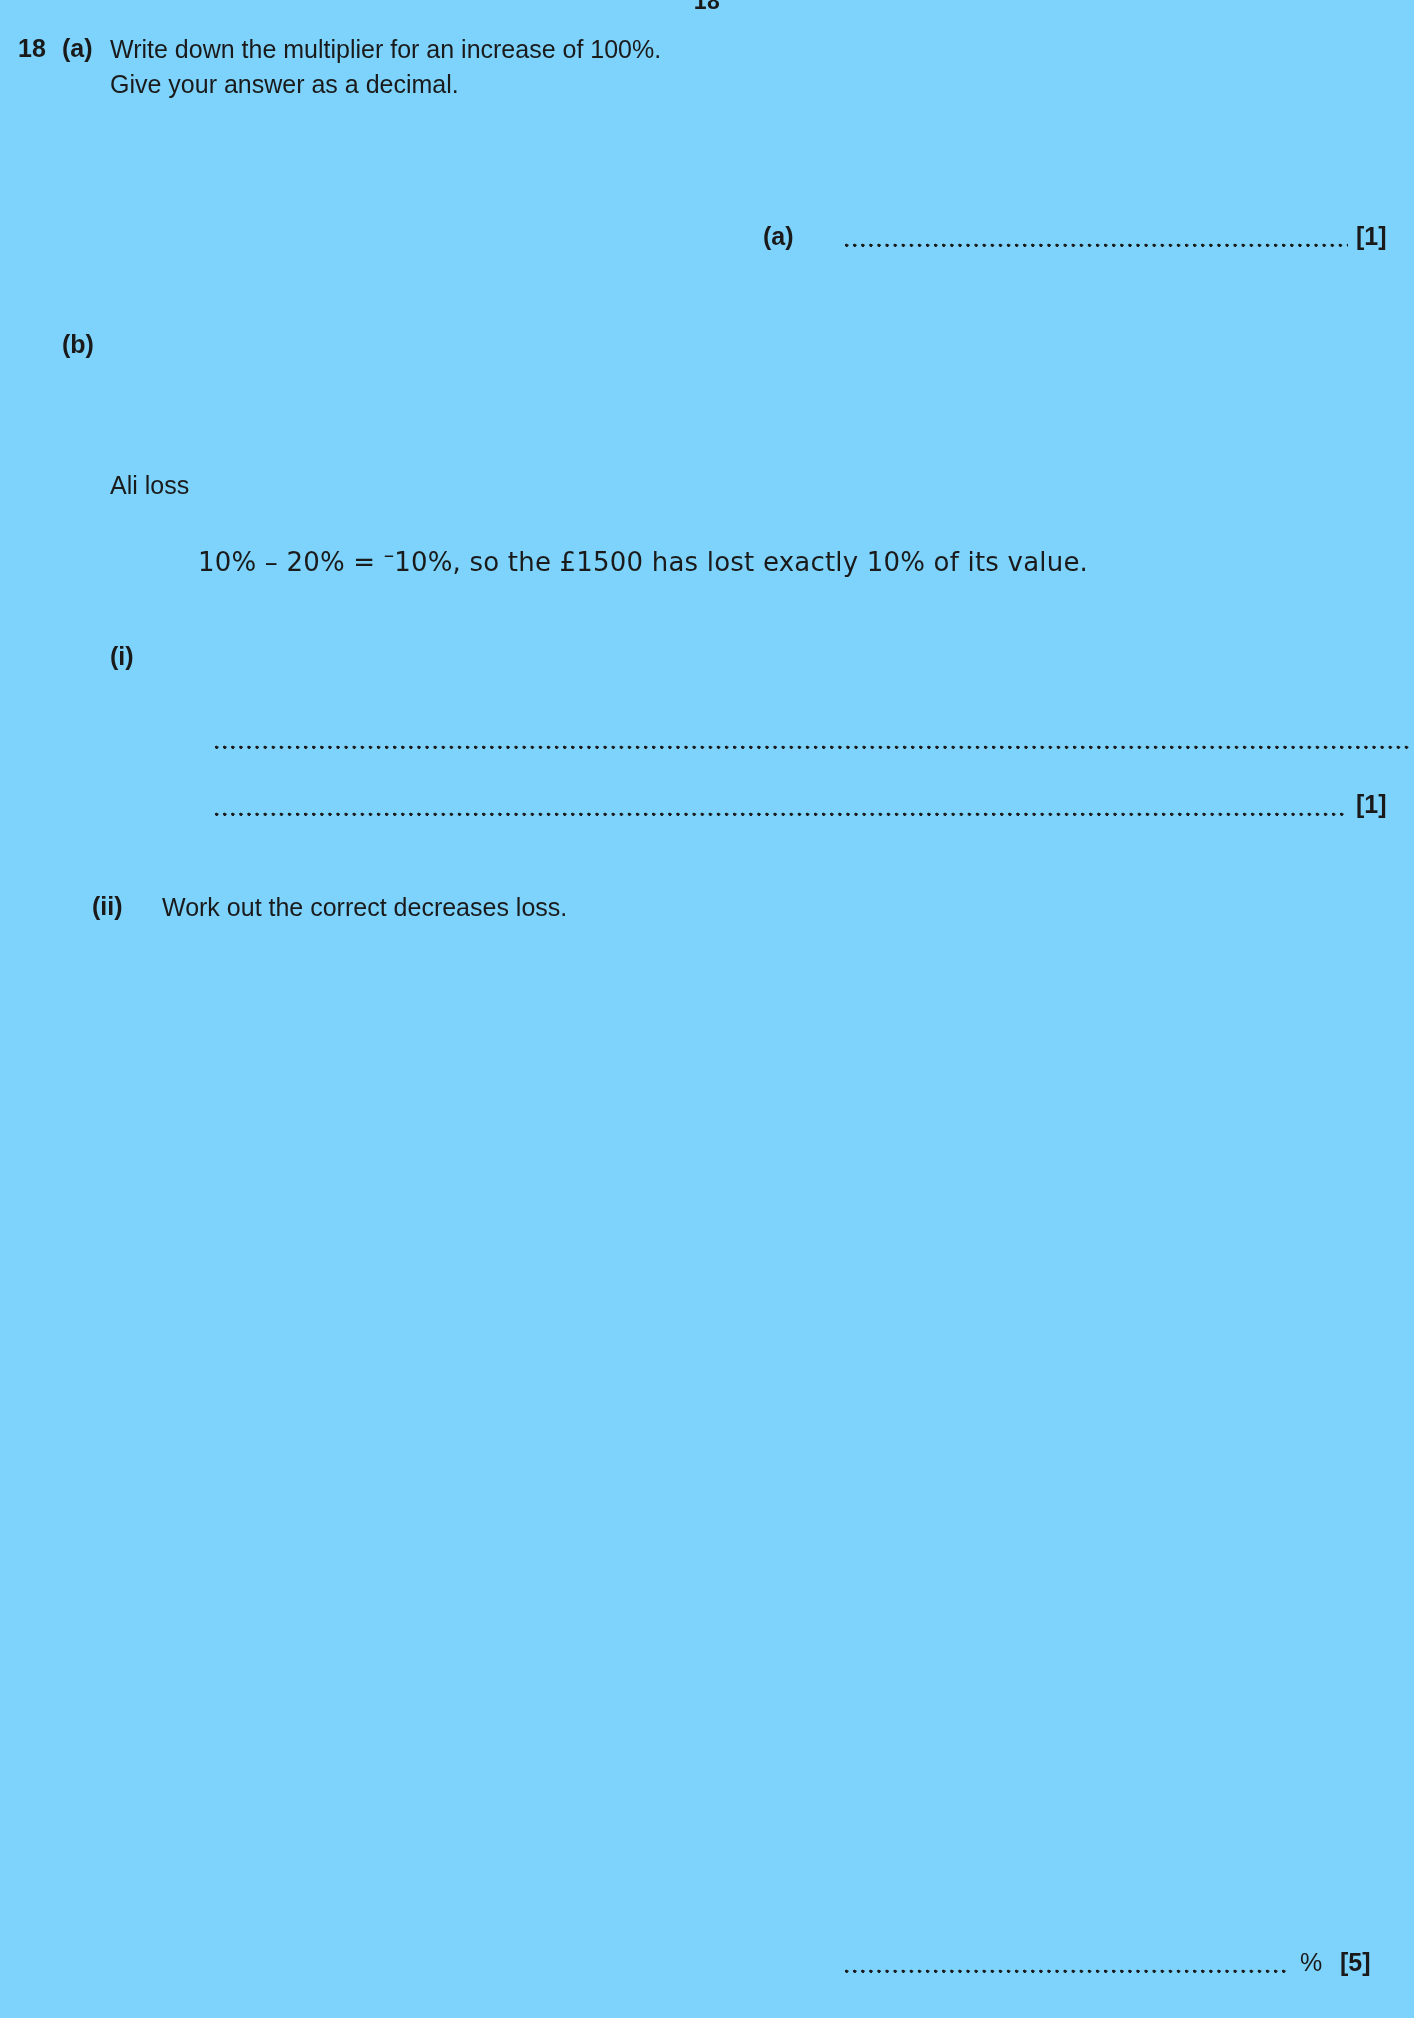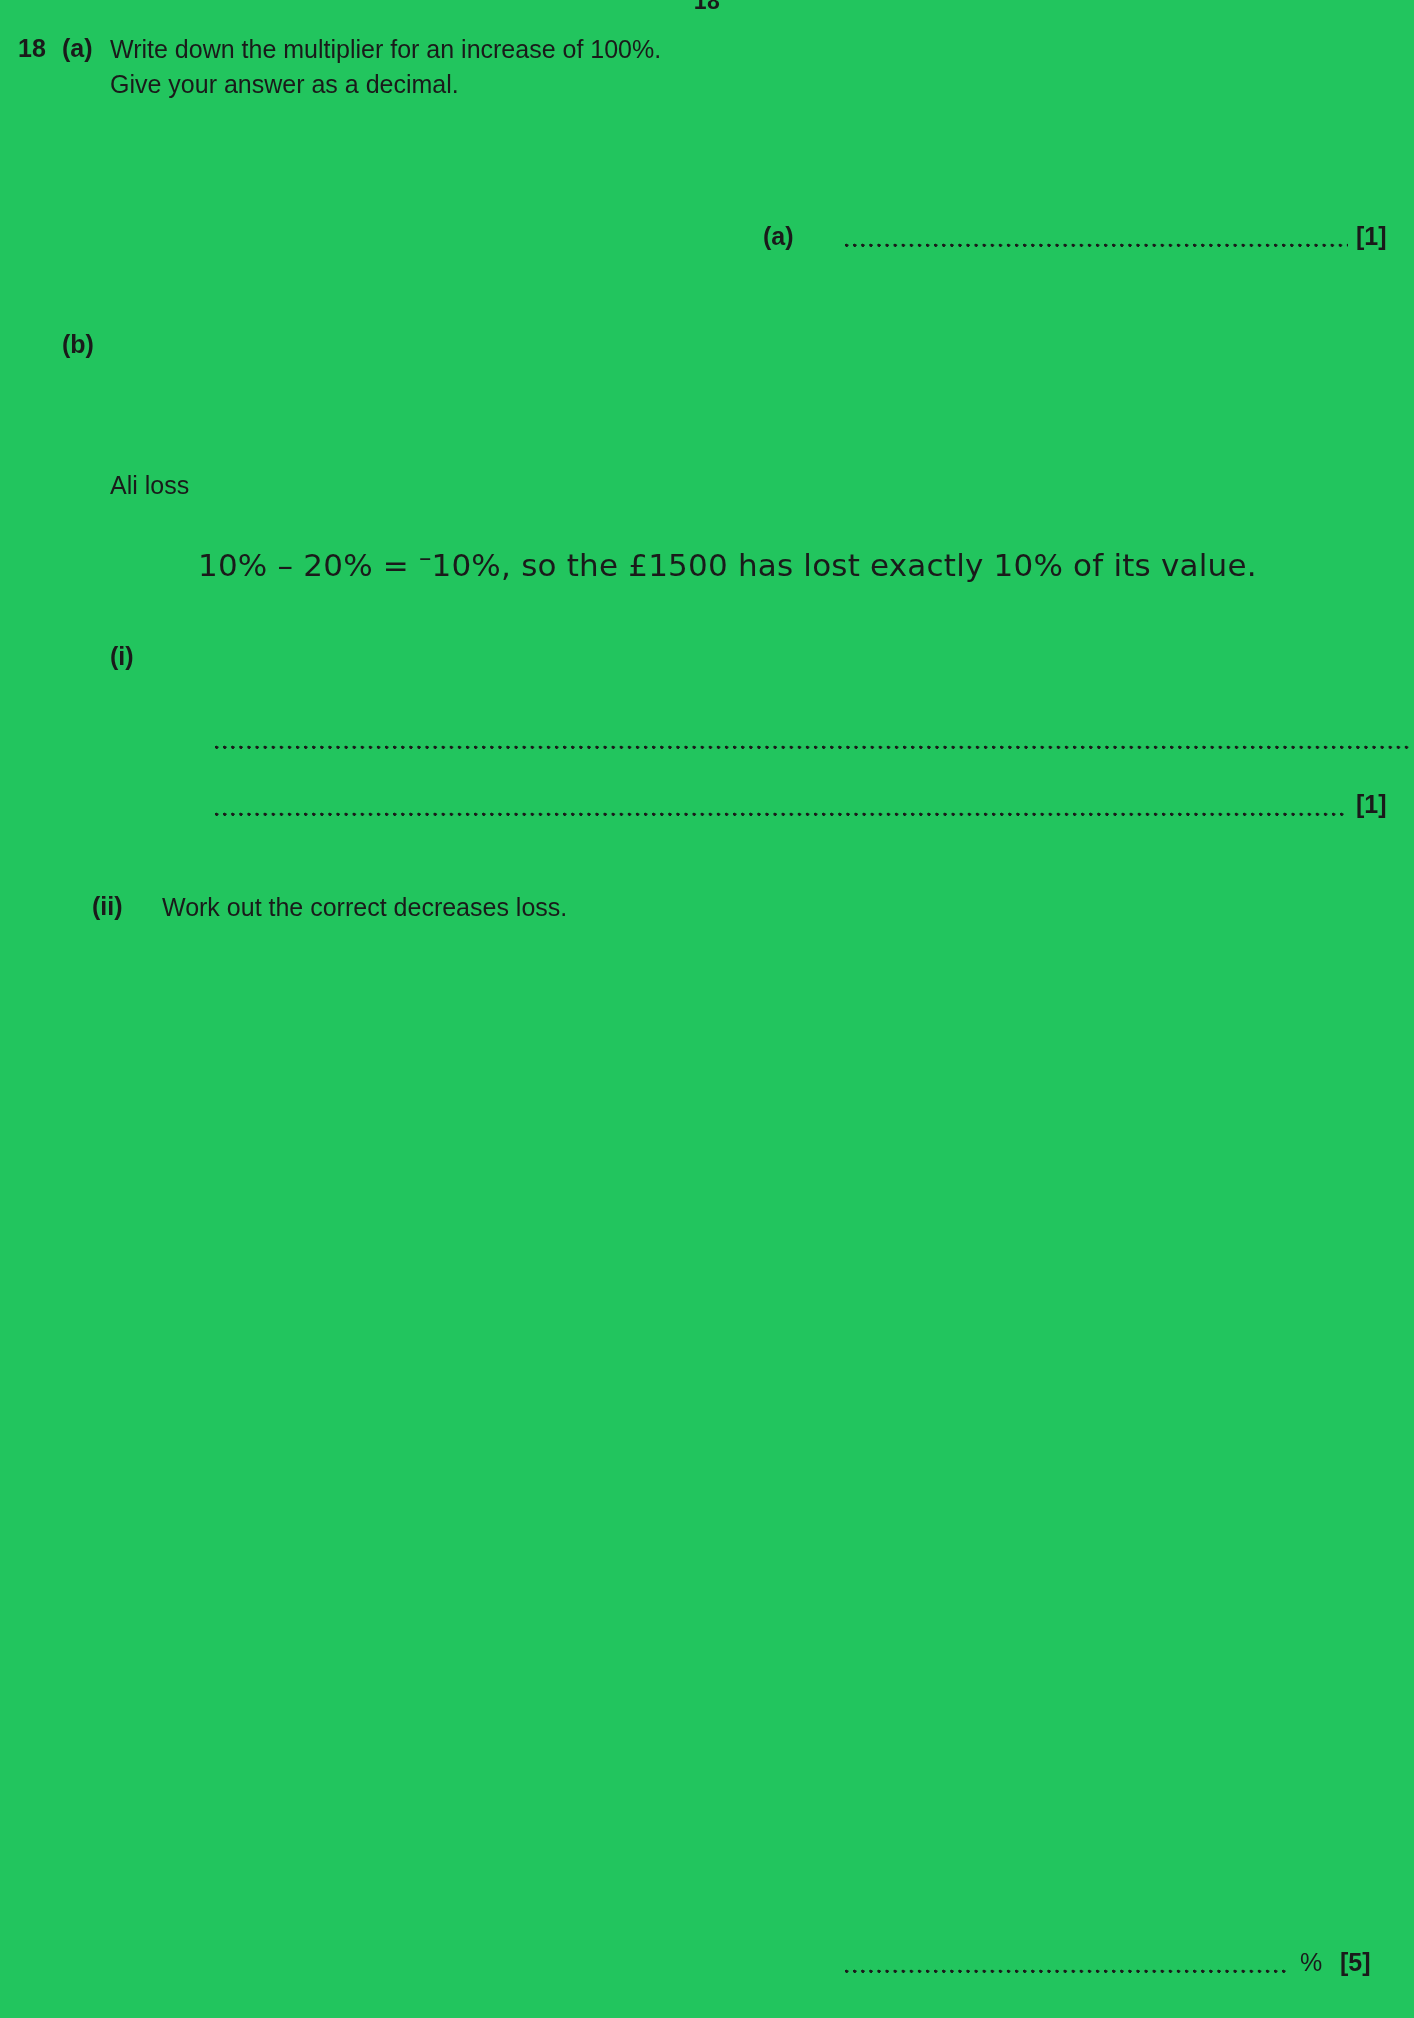--- a/index.html
+++ b/index.html
@@ -8,21 +8,21 @@
     background: #ffffff;
   }
   body {
     font-family: "Liberation Sans", sans-serif;
     color: #1a1a1a;
   }
   .page {
     position: relative;
     width: 1414px;
     height: 2018px;
-    background: #22c55e;
+    background: #7dd3fc;
     overflow: hidden;
   }
 
   
   .page-number {
     position: absolute;
     top: -12px;
     left: 0;
     width: 1414px;
     text-align: center;
@@ -48,21 +48,21 @@
     position: absolute;
     font-size: 25px;
     line-height: 1.38;
     white-space: pre-line;
   }
 
   
   .quote {
     position: absolute;
     font-family: "DejaVu Sans", sans-serif;
-    font-size: 31px;
+    font-size: 26px;
     letter-spacing: 0.2px;
     white-space: nowrap;
   }
   .quote .sup-minus {
     vertical-align: 0.42em;
     font-size: 0.80em;
     letter-spacing: 0;
   }
 
   

